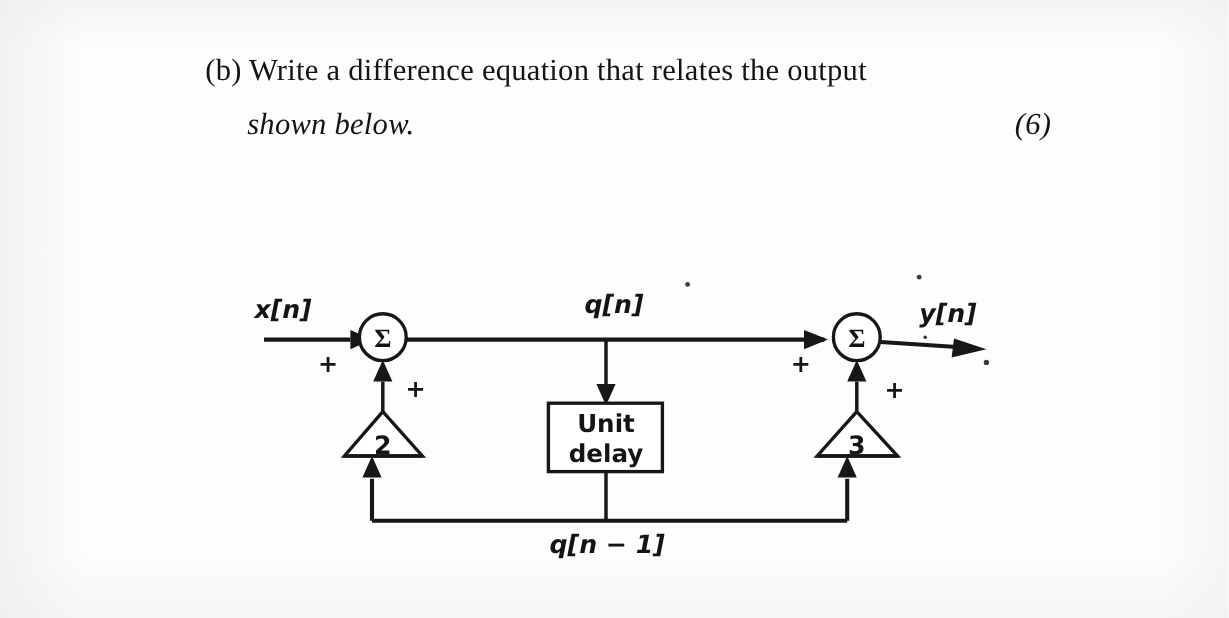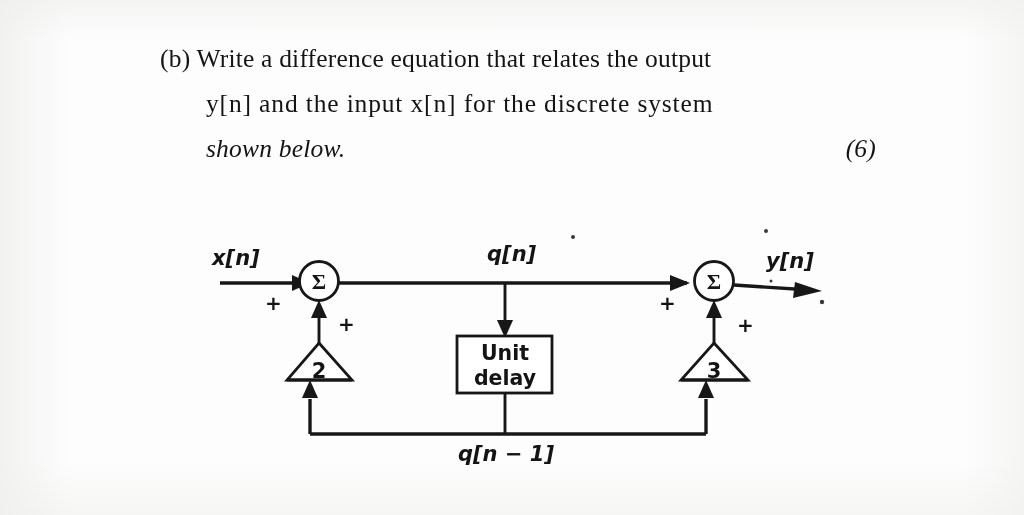--- a/index.html
+++ b/index.html
@@ -37,21 +37,21 @@
     color: #141414;
     font-size: 25.5px;
     line-height: 45px;
     font-family: "Liberation Serif", serif;
   }
   .q-line {
     position: relative;
     white-space: nowrap;
     letter-spacing: 0.2px;
   }
-  #q-line-1 { text-indent: 0px; }
+  #q-line-1 { text-indent: 0px; margin-left: 11px; }
   #q-line-2 { padding-left: 46px; letter-spacing: 0.85px; }
   #q-line-3 { padding-left: 46px; font-style: italic; }
   #marks {
     position: absolute;
     right: 0px;
     top: 0px;
     font-size: 25.5px;
   }
 
   
@@ -102,21 +102,20 @@
 </style>
 </head>
 <body>
 
 <div id="page">
 
   <div id="scan-tint"></div>
 
   <div id="question-block">
     <div class="q-line" id="q-line-1">(b) Write a difference equation that relates the output</div>
-    <div class="q-line" id="q-line-2">y[n] and the input x[n] for the discrete system</div>
     <div class="q-line" id="q-line-3">
       <span>shown below.</span>
       <span id="marks">(6)</span>
     </div>
   </div>
 
   <svg id="diagram" viewBox="0 0 1024 515">
 
     <defs></defs>
 

